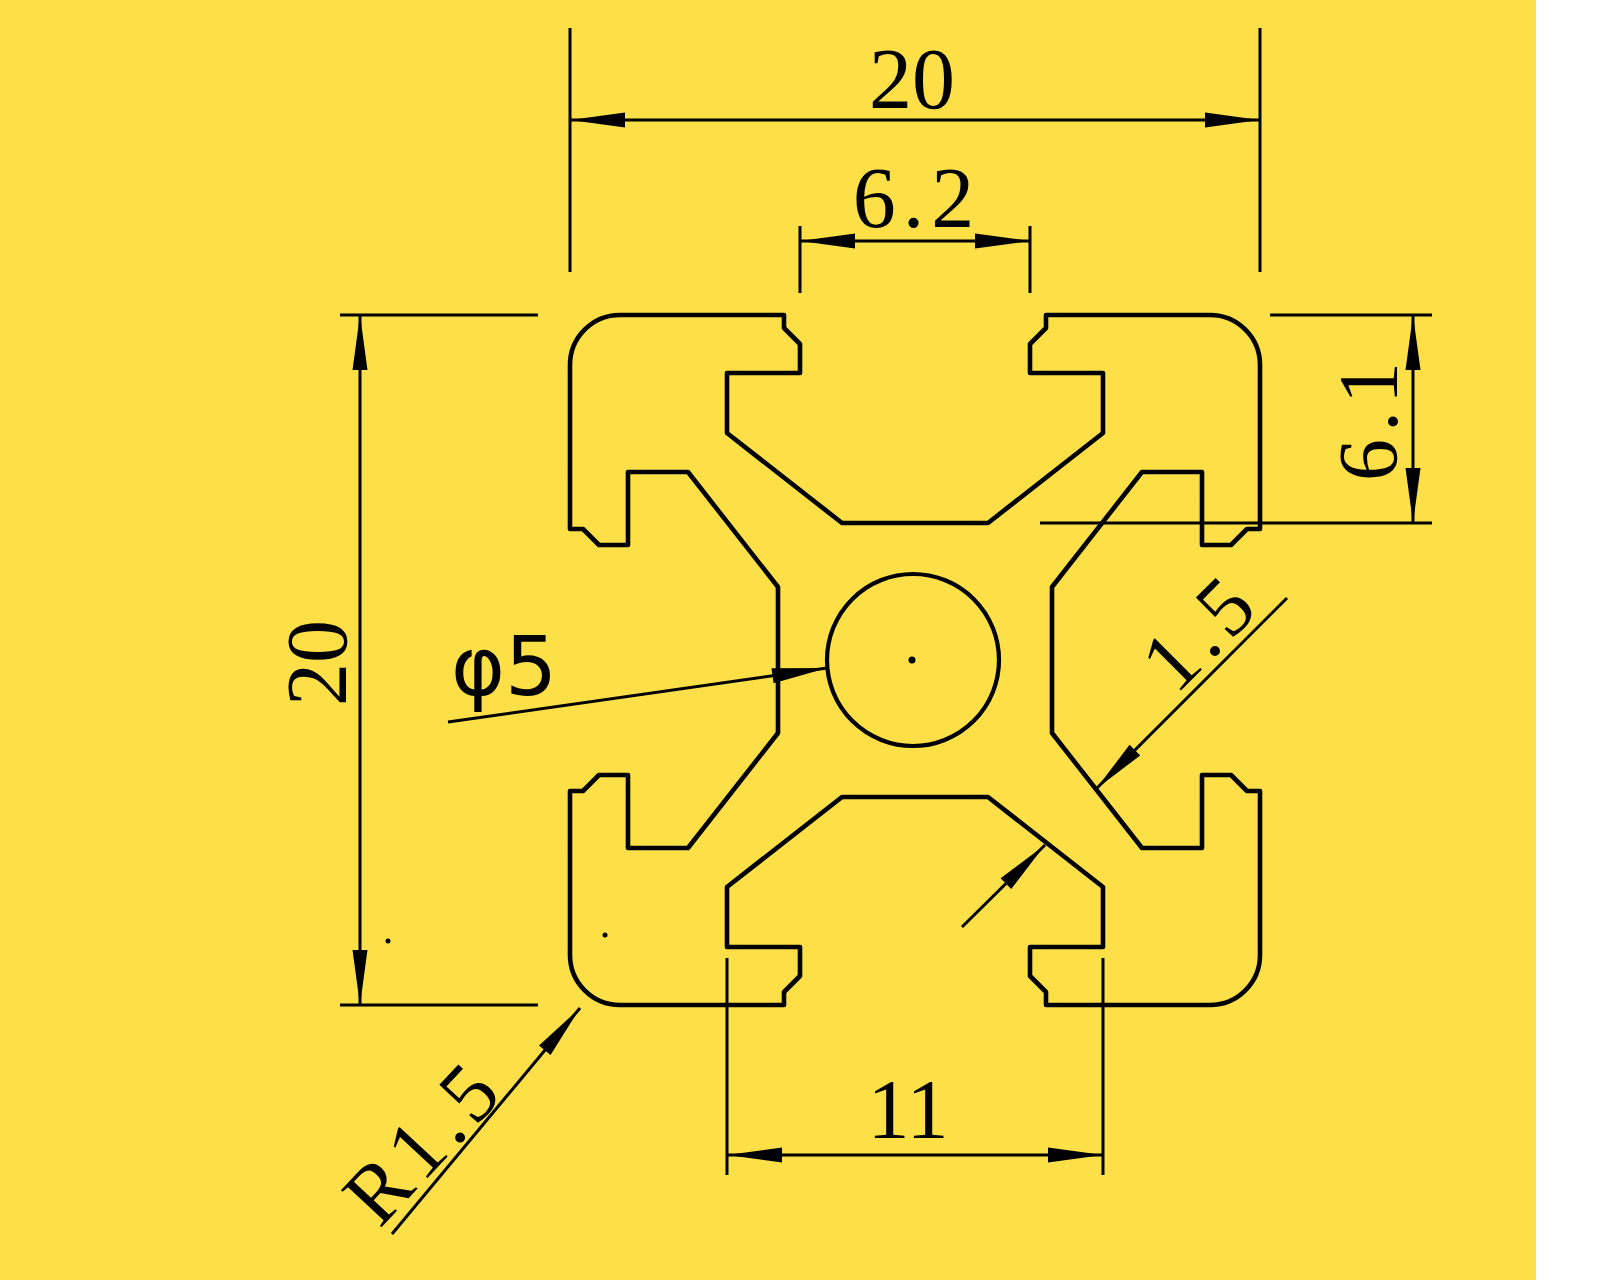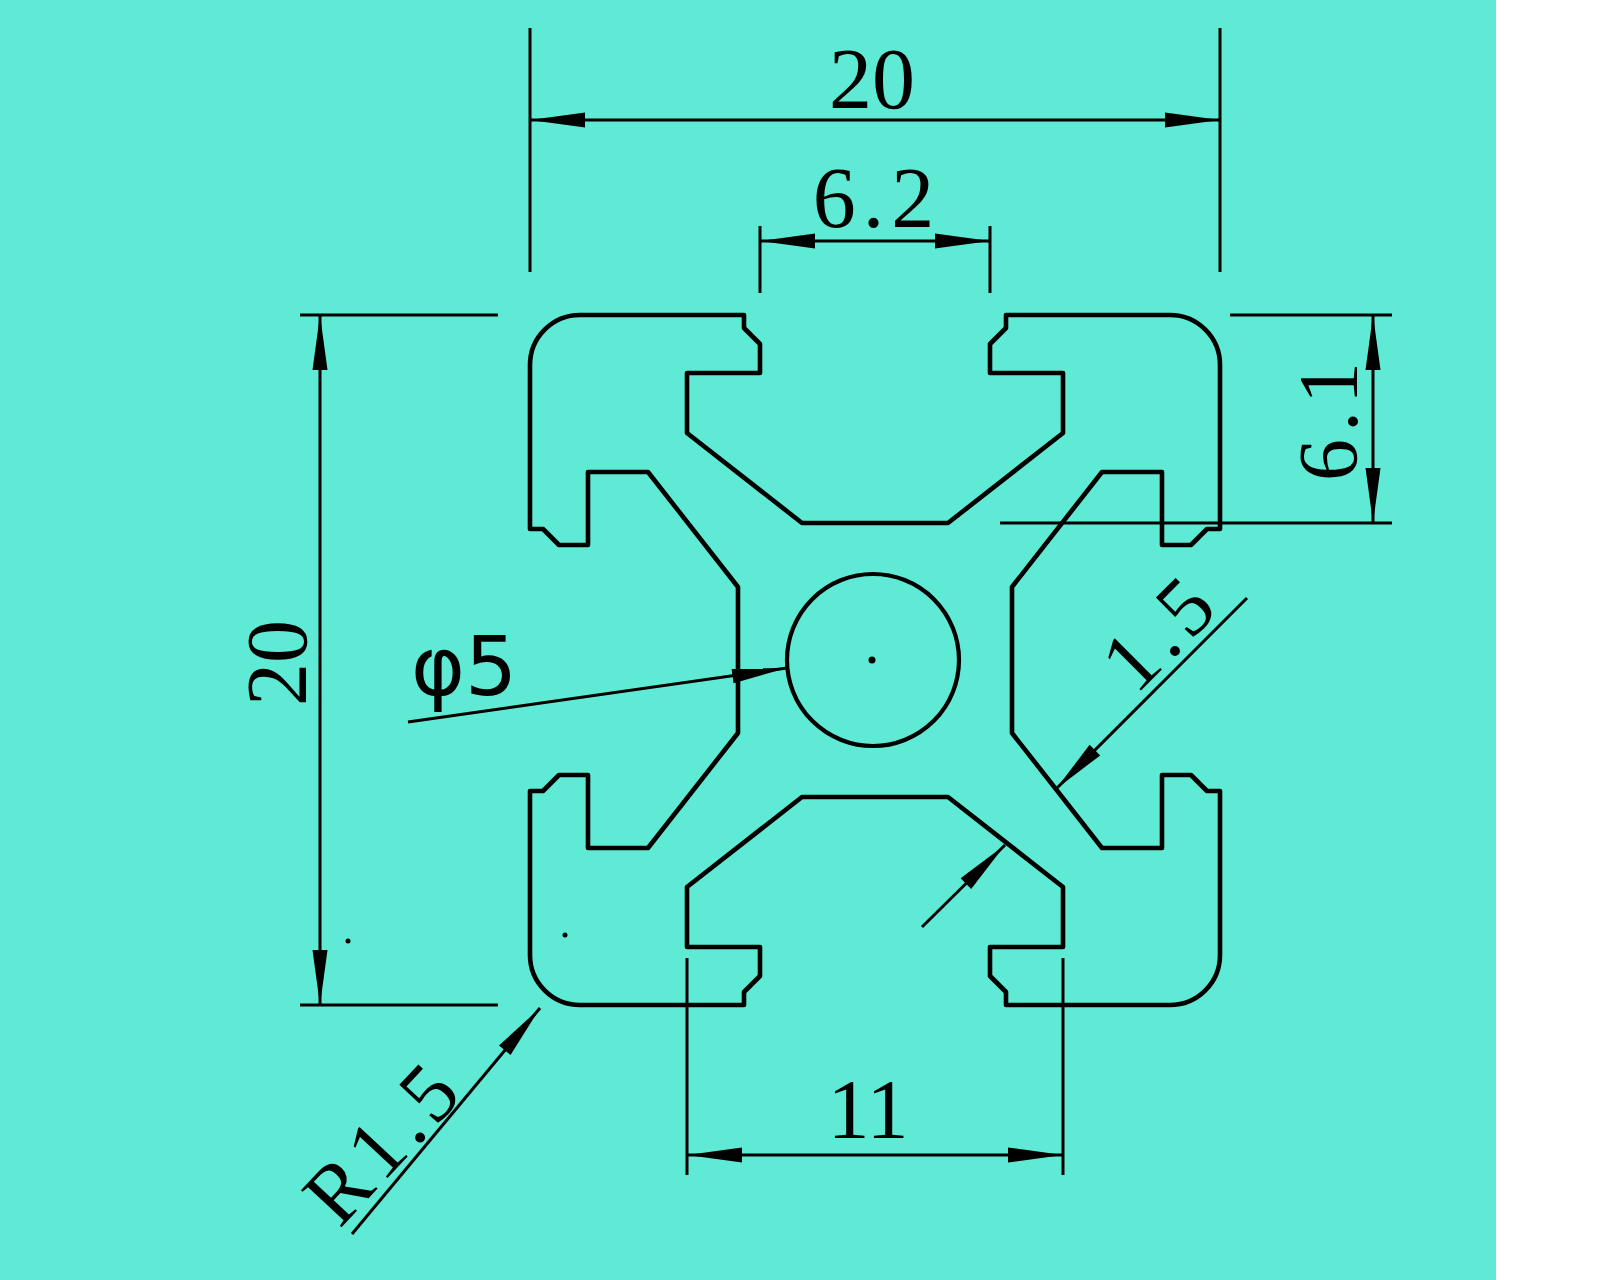--- a/index.html
+++ b/index.html
@@ -1,16 +1,16 @@
 <!DOCTYPE html>
 <html><head>
 <meta charset="utf-8">
 <style>
   html,body{margin:0;padding:0;background:#ffffff;}
-  .page{width:1496px;height:1280px;background:#5eead4;position:relative;overflow:hidden;}
+  .page{width:1496px;height:1280px;background:#fde047;position:relative;overflow:hidden;padding-left:40px;}
   svg{display:block;}
   text{fill:#000000;font-family:"Liberation Serif","DejaVu Serif",serif;}
   .dimtxt{font-size:84px;}
   .bigtxt{font-size:86px;}
   .sp{letter-spacing:7px;}
   .phitxt{font-family:"DejaVu Sans",sans-serif;font-size:82px;}
   .thick{stroke:#000;stroke-width:4.6;fill:none;stroke-linejoin:round;stroke-linecap:round;}
   .thin{stroke:#000;stroke-width:3;fill:none;stroke-linecap:butt;}
   .arr{fill:#000;stroke:none;}
 </style>

